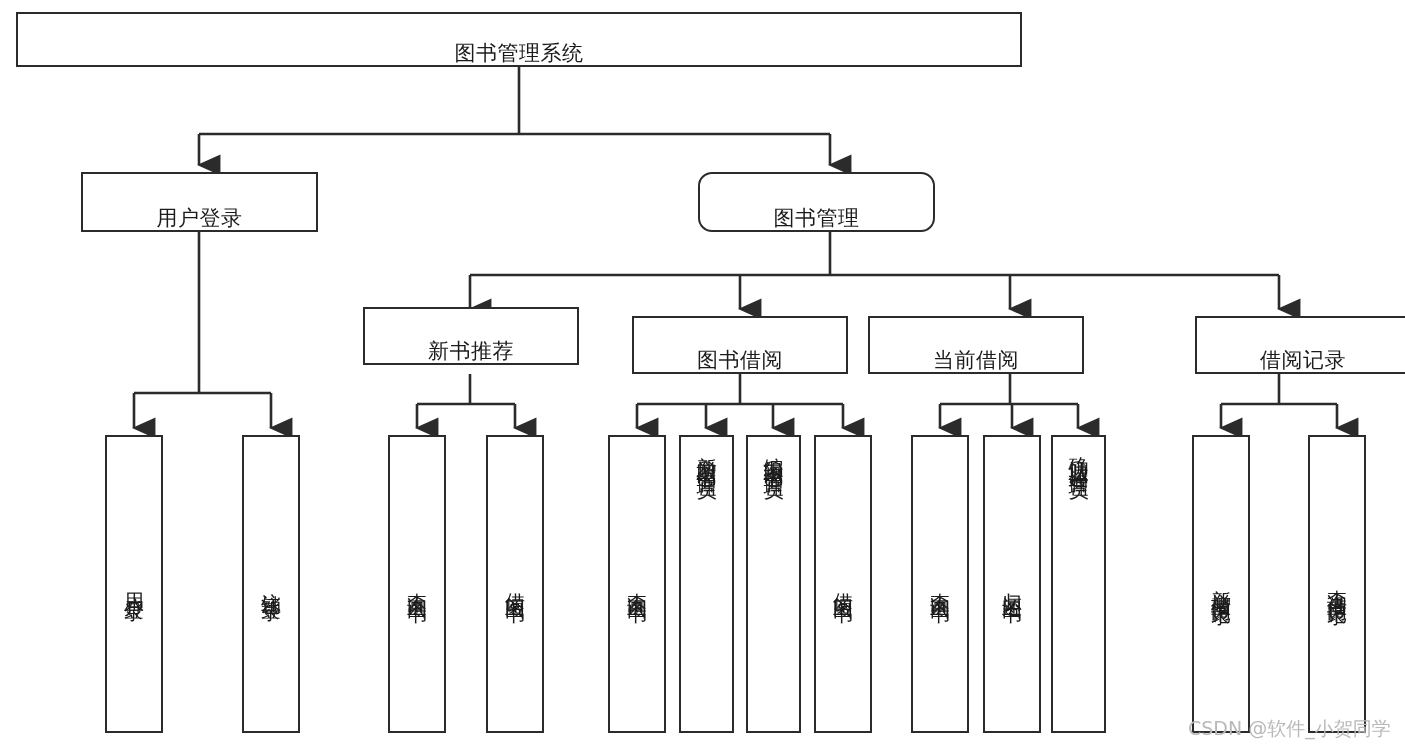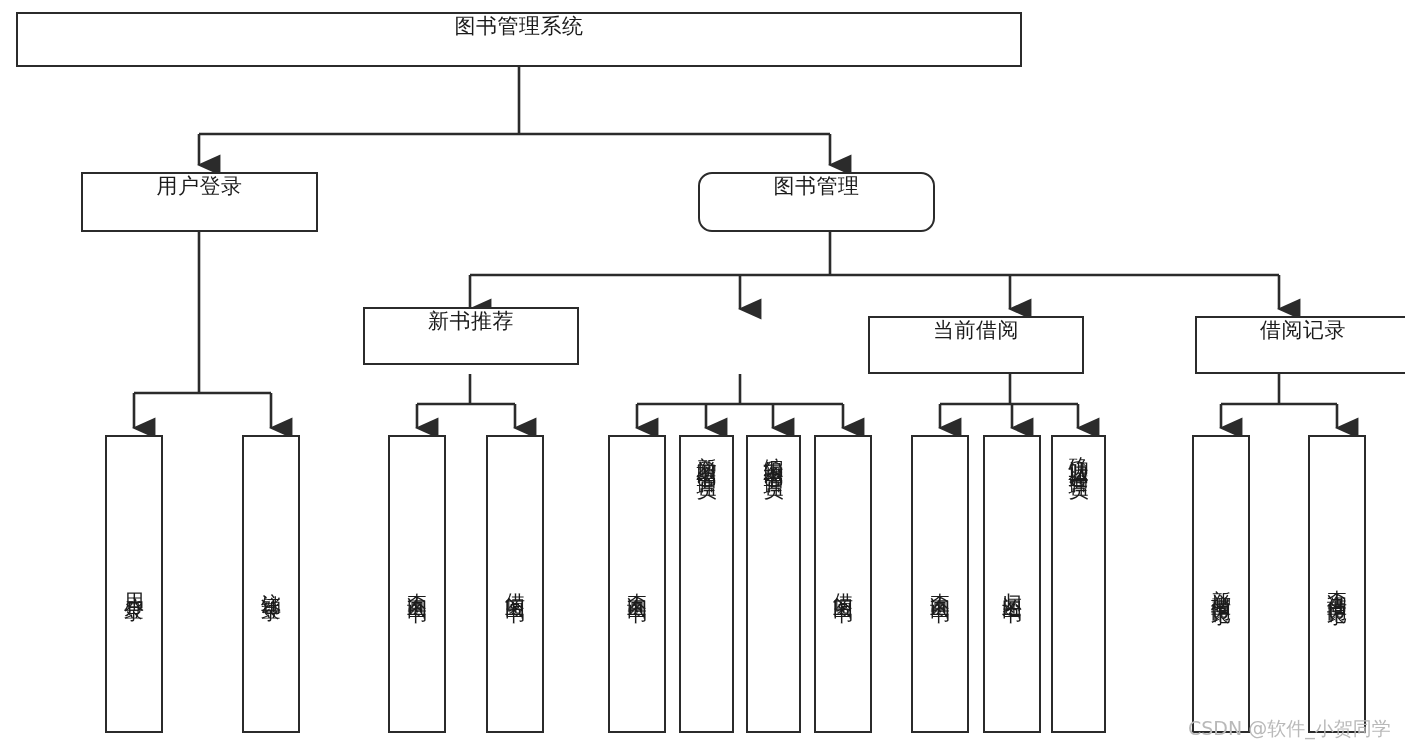--- a/index.html
+++ b/index.html
@@ -26,21 +26,21 @@
     width: 1405px;
     height: 747px;
     pointer-events: none;
   }
   .node {
     position: absolute;
     box-sizing: border-box;
     background: #ffffff;
     border: 2.4px solid #2b2b2b;
     display: flex;
-    align-items: flex-start;
+    align-items: flex-end;
     justify-content: center;
     z-index: 2;
   }
   .node-label {
     font-size: 21px;
     line-height: 1.15;
     color: #1b1b1b;
     letter-spacing: 0.5px;
     white-space: nowrap;
   }
@@ -136,20 +136,23 @@
   <div class="node" style="left:81px; top:172px; width:237px; height:60px;">
     <span class="node-label">用户登录</span>
   </div>
   <div class="node" style="left:698px; top:172px; width:237px; height:60px;border-radius:14px;">
     <span class="node-label">图书管理</span>
   </div>
 
   <div class="node" style="left:363px; top:307px; width:216px; height:58px;">
     <span class="node-label">新书推荐</span>
   </div>
+  <div class="node" style="left:632px; top:316px; width:216px; height:58px;">
+    <span class="node-label">图书借阅</span>
+  </div>
   <div class="node" style="left:868px; top:316px; width:216px; height:58px;">
     <span class="node-label">当前借阅</span>
   </div>
   <div class="node" style="left:1171px; top:316px; width:216px; height:58px;margin-left:24px;">
     <span class="node-label">借阅记录</span>
   </div>
 
   <div class="node leaf" style="left:105px; top:435px; width:58px; height:298px;">
     <span class="node-label">用户登录</span>
   </div>

